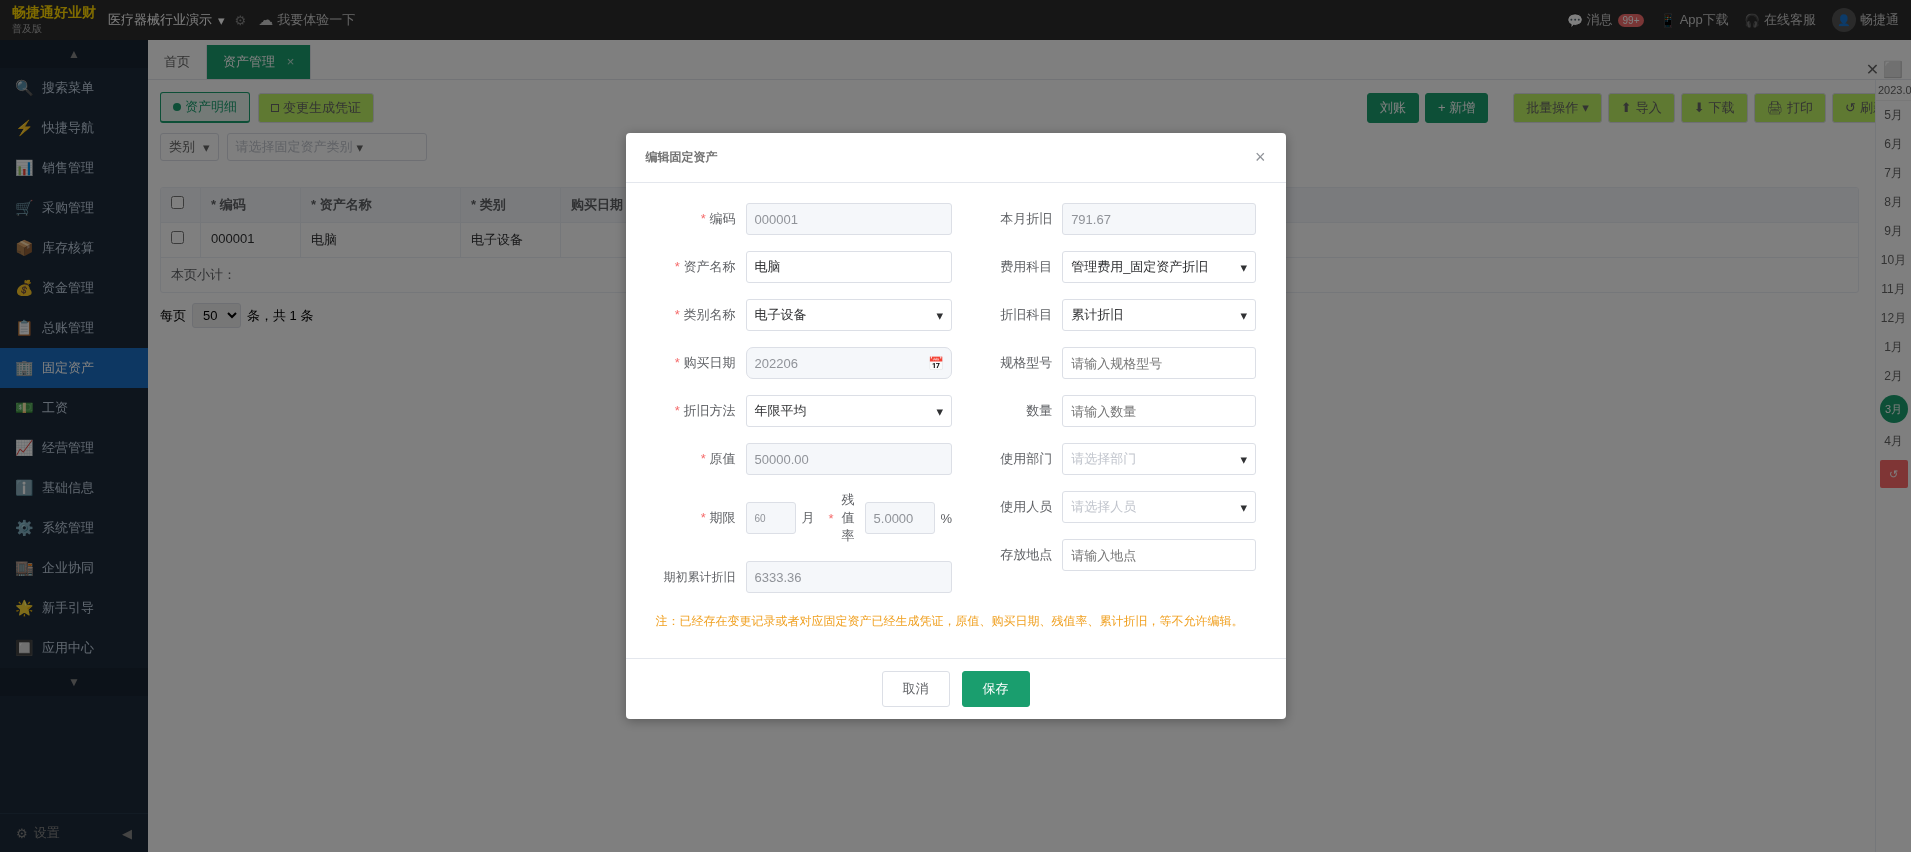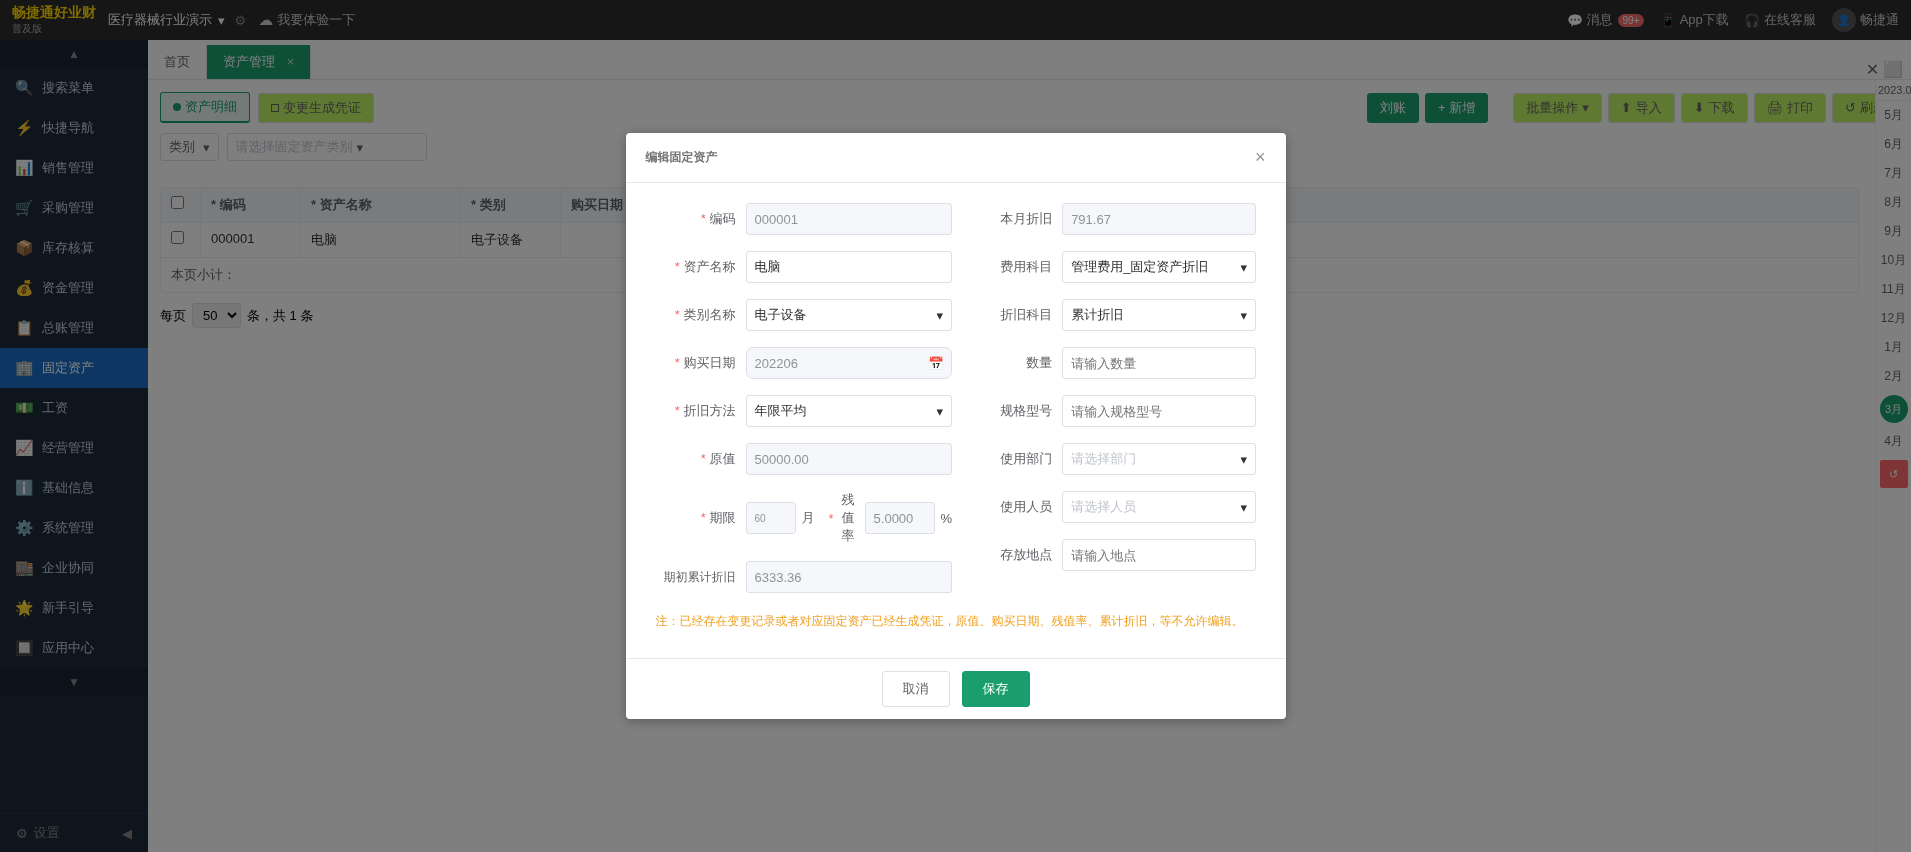--- a/index.html
+++ b/index.html
@@ -427,27 +427,27 @@
 
           <div class="form-row">
             <div class="form-label">折旧科目</div>
             <div class="form-select" style="flex:1;">
               <span>累计折旧</span>
               <span>▾</span>
             </div>
           </div>
 
           <div class="form-row">
+            <div class="form-label">规格型号</div>
+            <input type="text" class="form-input" placeholder="请输入规格型号" style="">
+          </div>
+
+          <div class="form-row">
             <div class="form-label">数量</div>
             <input type="text" class="form-input" placeholder="请输入数量" style="">
-          </div>
-
-          <div class="form-row">
-            <div class="form-label">规格型号</div>
-            <input type="text" class="form-input" placeholder="请输入规格型号" style="">
           </div>
 
           <div class="form-row">
             <div class="form-label">使用部门</div>
             <div class="form-select" style="flex:1;">
               <span class="form-select-placeholder">请选择部门</span>
               <span>▾</span>
             </div>
           </div>
 

